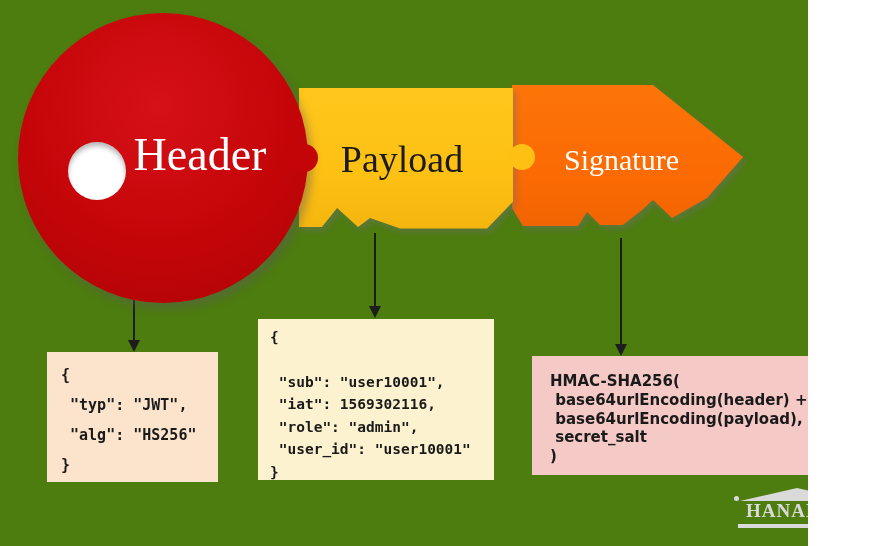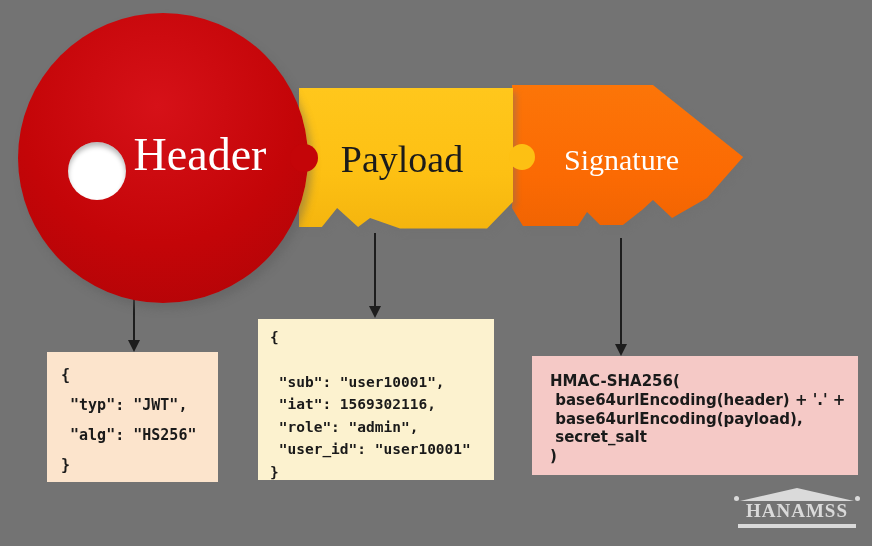--- a/index.html
+++ b/index.html
@@ -1,16 +1,16 @@
 <!DOCTYPE html>
 <html><head>
 <meta charset="utf-8">
 <style>
   html,body{margin:0;padding:0;background:#ffffff;}
-  .stage{position:relative;width:872px;height:546px;background:#737373;overflow:hidden;
+  .stage{position:relative;width:808px;height:546px;background:#4d7c0f;overflow:hidden;
          font-family:"Liberation Sans",sans-serif;}
 
   
   .shape-wrap{position:absolute;filter:drop-shadow(3px 4px 3px rgba(110,110,110,0.45));}
   .clip{width:100%;height:100%;}
 
   .key-head{position:absolute;left:18px;top:13px;width:290px;height:290px;border-radius:50%;
             background:radial-gradient(circle at 48% 32%,#d61118 0%,#c40508 55%,#ad0407 100%);
             box-shadow:4px 6px 8px rgba(90,90,90,0.45);z-index:3;}
   .key-hole{position:absolute;left:50px;top:129px;width:58px;height:58px;border-radius:50%;

